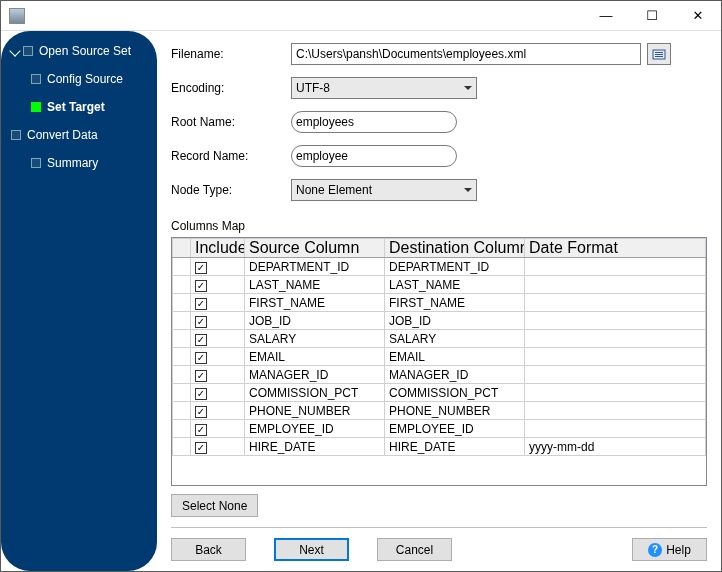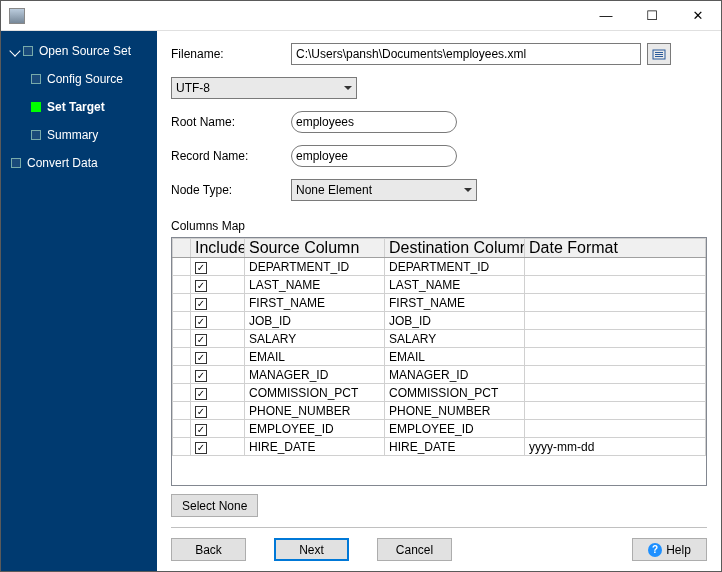--- a/index.html
+++ b/index.html
@@ -44,20 +44,21 @@
   .body {
     flex: 1;
     display: flex;
     min-height: 0;
   }
   .sidebar {
     width: 156px;
     background: #003a70;
     color: #fff;
     padding-top: 6px;
+    border-radius: 29px;
   }
   .tree-node {
     display: flex;
     align-items: center;
     height: 28px;
     padding-left: 10px;
     cursor: default;
   }
   .tree-node.child { padding-left: 30px; }
   .expander {
@@ -213,46 +214,47 @@
         <span class="tree-label">Open Source Set</span>
       </div>
       <div class="tree-node child">
         <span class="node-box"></span>
         <span class="tree-label">Config Source</span>
       </div>
       <div class="tree-node child">
         <span class="node-box active"></span>
         <span class="tree-label bold">Set Target</span>
       </div>
+      <div class="tree-node">
+        <span class="node-box"></span>
+        <span class="tree-label">Convert Data</span>
+      </div>
       <div class="tree-node child">
         <span class="node-box"></span>
         <span class="tree-label">Summary</span>
-      </div>
-      <div class="tree-node">
-        <span class="node-box"></span>
-        <span class="tree-label">Convert Data</span>
       </div>
     </div>
 
     <div class="main">
 
       <div class="form-row">
         <span class="form-label">Filename:</span>
         <input class="text-input filename-input" value="C:\Users\pansh\Documents\employees.xml" style="">
         <div class="browse-btn">
           <svg width="14" height="14" viewBox="0 0 14 14">
               <rect x="1" y="3" width="12" height="9" fill="none" stroke="#2a5a9a"></rect>
               <rect x="3" y="5" width="8" height="1" fill="#2a5a9a"></rect>
               <rect x="3" y="7" width="8" height="1" fill="#2a5a9a"></rect>
               <rect x="3" y="9" width="8" height="1" fill="#2a5a9a"></rect>
             </svg>
         </div>
       </div>
 
       <div class="form-row">
+        <span class="form-label">Encoding:</span>
         <div class="combo">
           <span>UTF-8</span>
           <span class="chev"></span>
         </div>
       </div>
 
       <div class="form-row">
         <span class="form-label">Root Name:</span>
         <input class="text-input root-input" value="employees" style="">
       </div>

